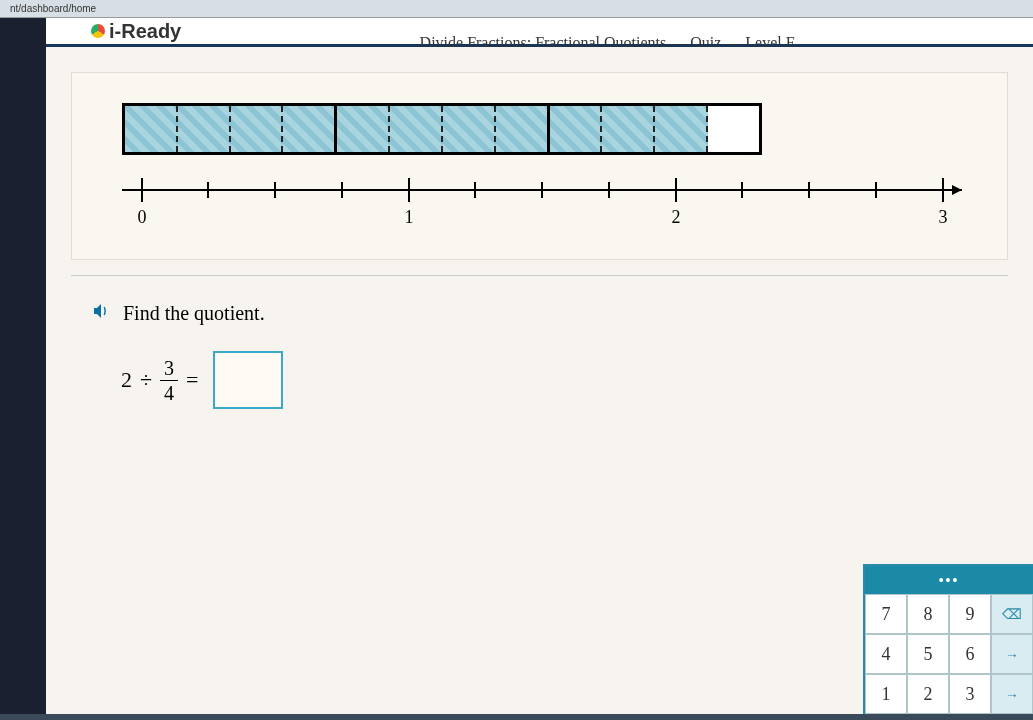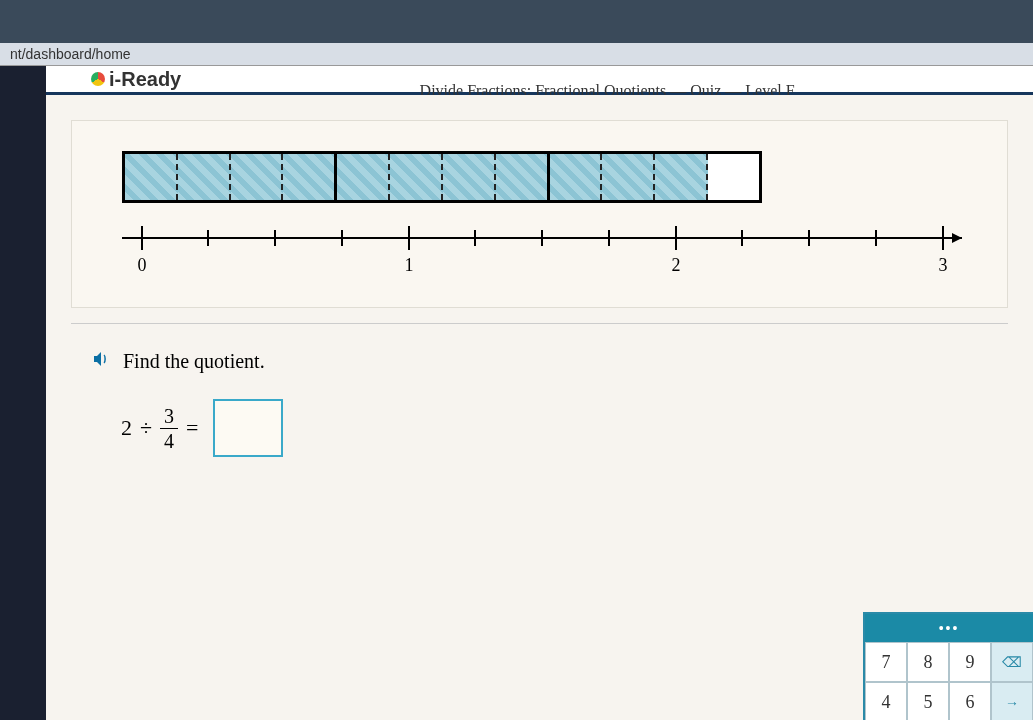--- a/index.html
+++ b/index.html
@@ -7,24 +7,23 @@
       font-family: Arial, Helvetica, sans-serif;
       background: #3a4a5a;
       width: 1033px;
       height: 720px;
       overflow: hidden;
       position: relative;
     }
     .browser-bar {
       background: #d8dee6;
       padding: 3px 10px;
-      font-size: 14px;
+      font-size: 10px;
       color: #333;
       border-bottom: 1px solid #999;
-      margin-top: 43px;
     }
     .app-wrap {
       background: #7090b8;
       padding: 0;
       height: calc(100% - 24px);
       display: flex;
     }
     .left-dark {
       width: 55px;
       background: #1a2030;

